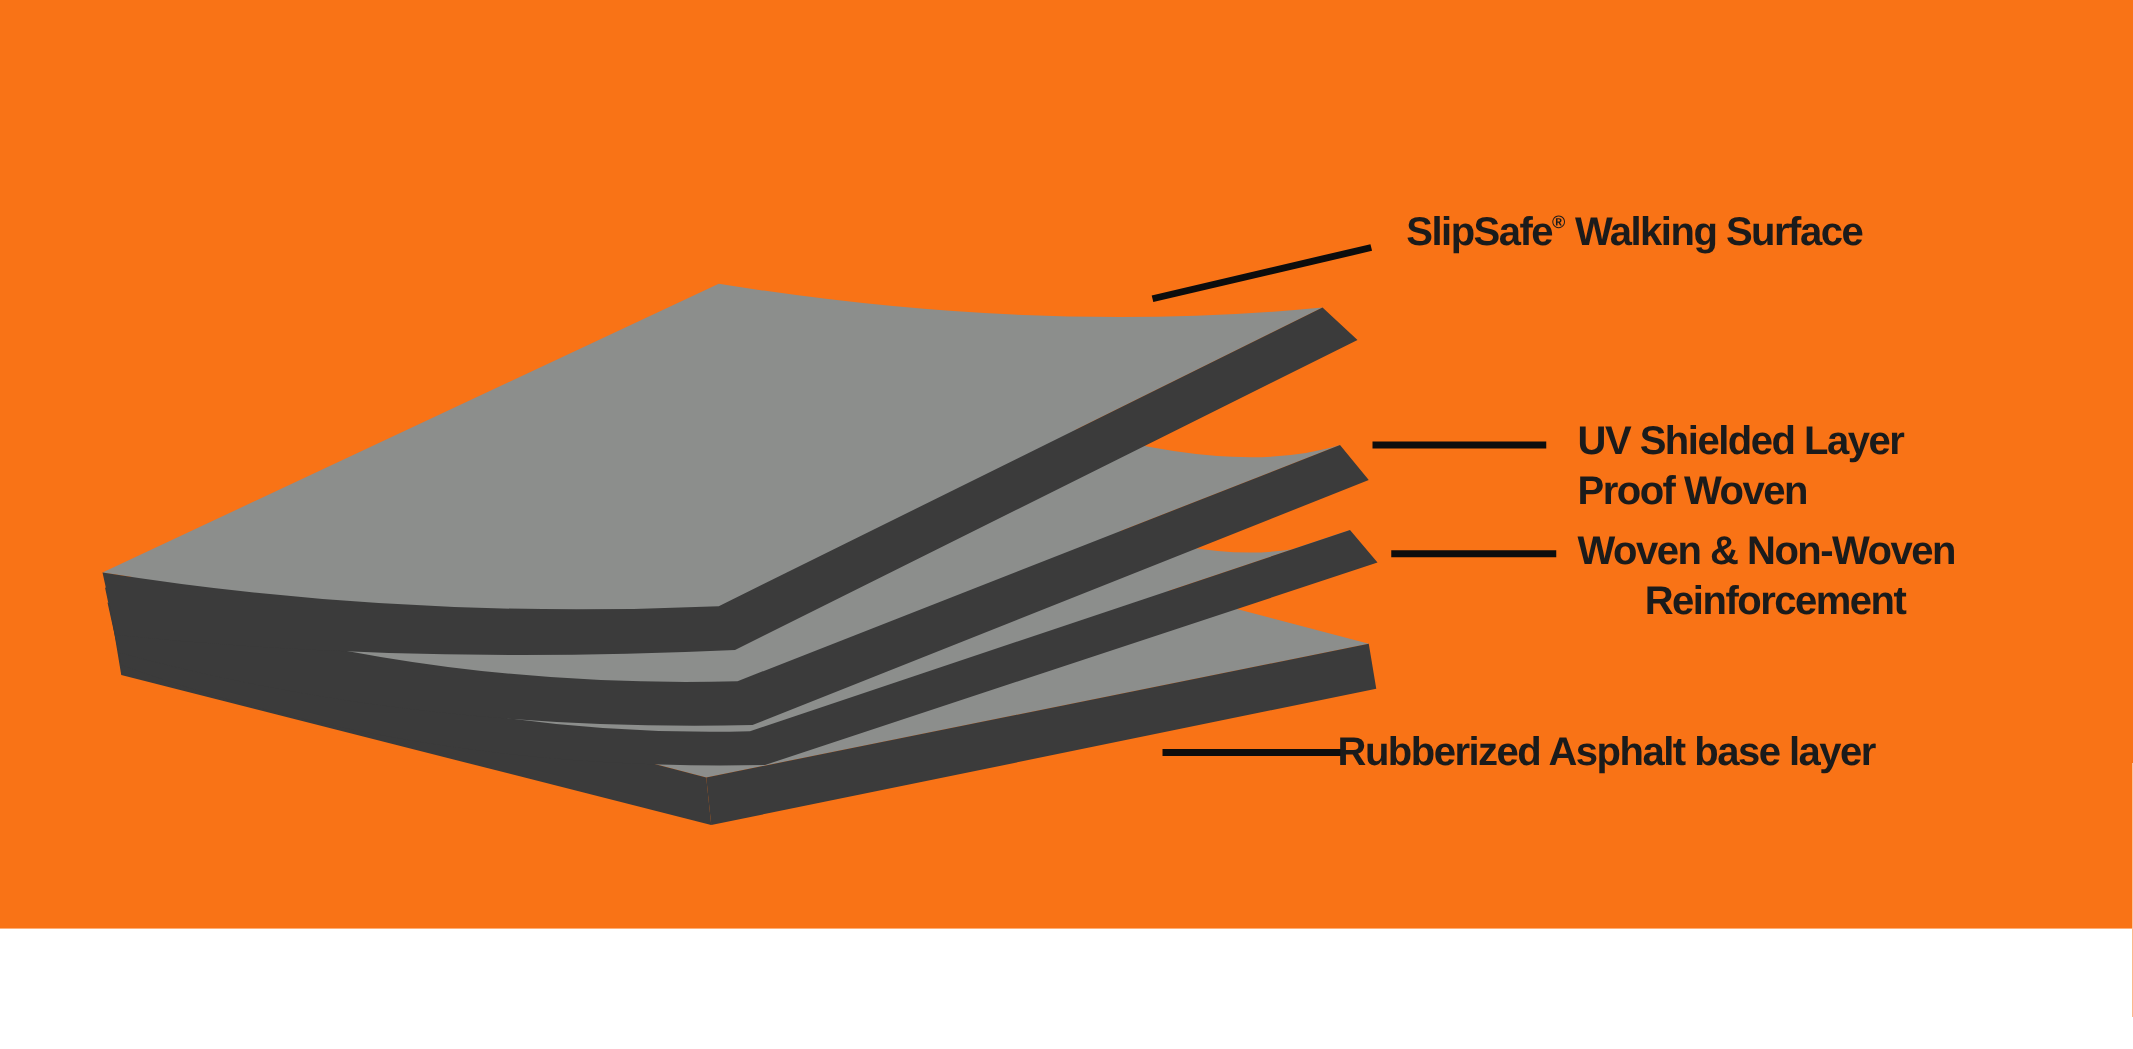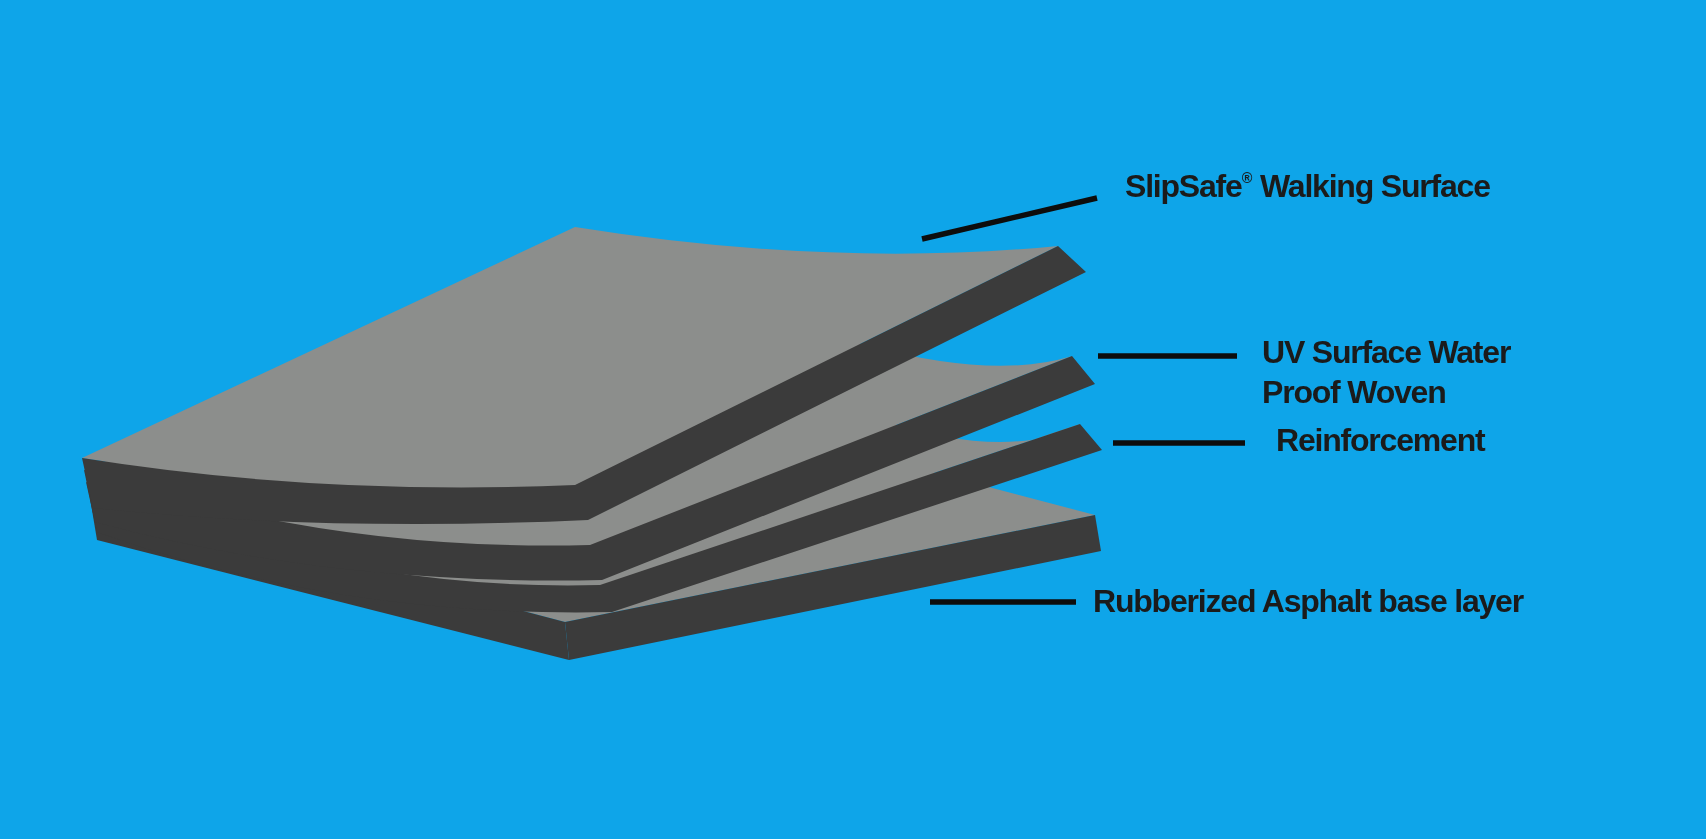--- a/index.html
+++ b/index.html
@@ -3,22 +3,22 @@
 <meta charset="utf-8">
 <style>
   html, body {
     margin: 0;
     padding: 0;
     background: #ffffff;
   }
   .canvas {
     position: relative;
     width: 1706px;
-    height: 839px;
-    background: #0ea5e9;
+    height: 743px;
+    background: #f97316;
     overflow: hidden;
     font-family: "Liberation Sans", sans-serif;
   }
   .stack-svg {
     position: absolute;
     left: 0;
     top: 0;
     width: 1706px;
     height: 839px;
     display: block;
@@ -37,21 +37,21 @@
     vertical-align: 14px;
     letter-spacing: 0;
   }
   .callout .line2-indent {
     padding-left: 14px;
     text-align: center;
   }
   #label-layer1 { left: 1125px; top: 158px; }
   #label-layer2 { left: 1262px; top: 332px; }
   #label-layer3 { left: 1262px; top: 420px; }
-  #label-layer4 { left: 1093px; top: 581px; }
+  #label-layer4 { left: 1070px; top: 581px; }
 </style>
 </head>
 <body>
 
 <div class="canvas">
 
   <svg class="stack-svg" viewBox="0 0 1706 839" xmlns="http://www.w3.org/2000/svg">
 
     <path d="M 90,498 L 620,390 L 1095,515 L 565,622 Z" fill="#8c8e8c"></path>
     <path d="M 565,622 L 1095,515 L 1101,551 L 569,660 Z" fill="#3b3b3b"></path>
@@ -70,25 +70,26 @@
     <line x1="1098" y1="356" x2="1237" y2="356" stroke-width="5.5" stroke="#0d0d0d"></line>
     <line x1="1113" y1="443" x2="1245" y2="443" stroke-width="5.5" stroke="#0d0d0d"></line>
     <line x1="930" y1="602" x2="1076" y2="602" stroke-width="5.5" stroke="#0d0d0d"></line>
   </svg>
 
   <div class="callout" id="label-layer1">
     <span>SlipSafe</span><span class="sup">®</span><span> Walking Surface</span>
   </div>
 
   <div class="callout" id="label-layer2">
-    <div>UV Surface Water</div>
+    <div>UV Shielded Layer</div>
     <div>Proof Woven</div>
   </div>
 
   <div class="callout" id="label-layer3">
+    <div>Woven &amp; Non-Woven</div>
     <div class="line2-indent">Reinforcement</div>
   </div>
 
   <div class="callout" id="label-layer4">
     <span>Rubberized Asphalt base layer</span>
   </div>
 
 </div>
 
 </body></html>

